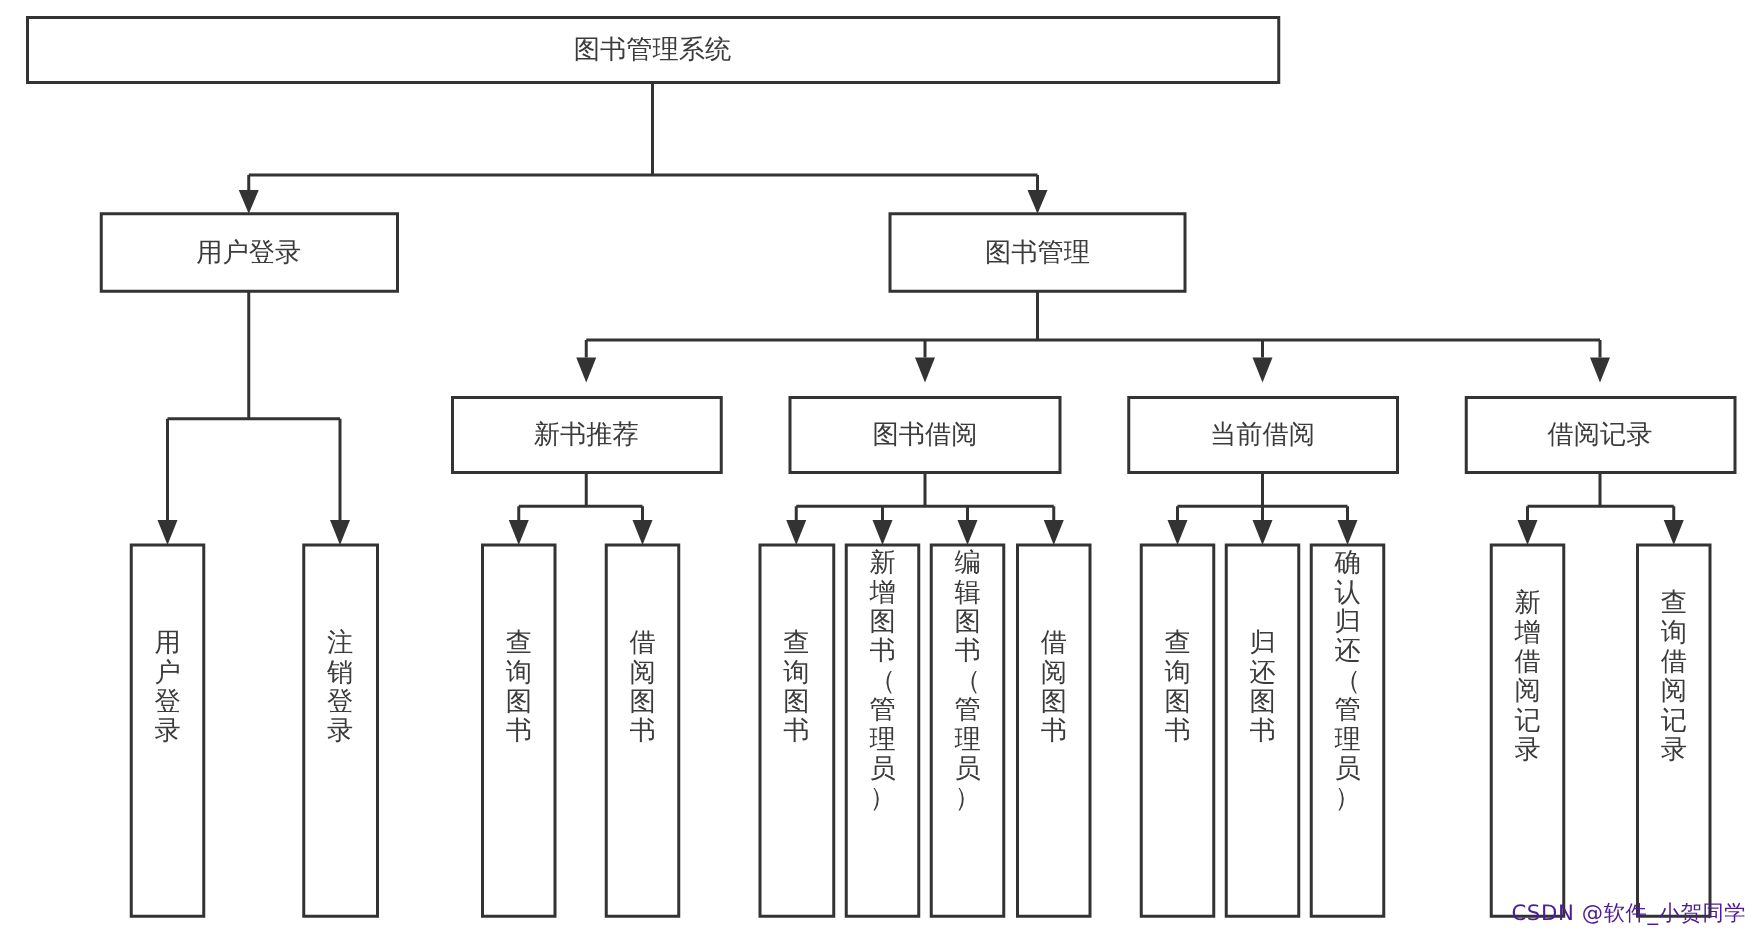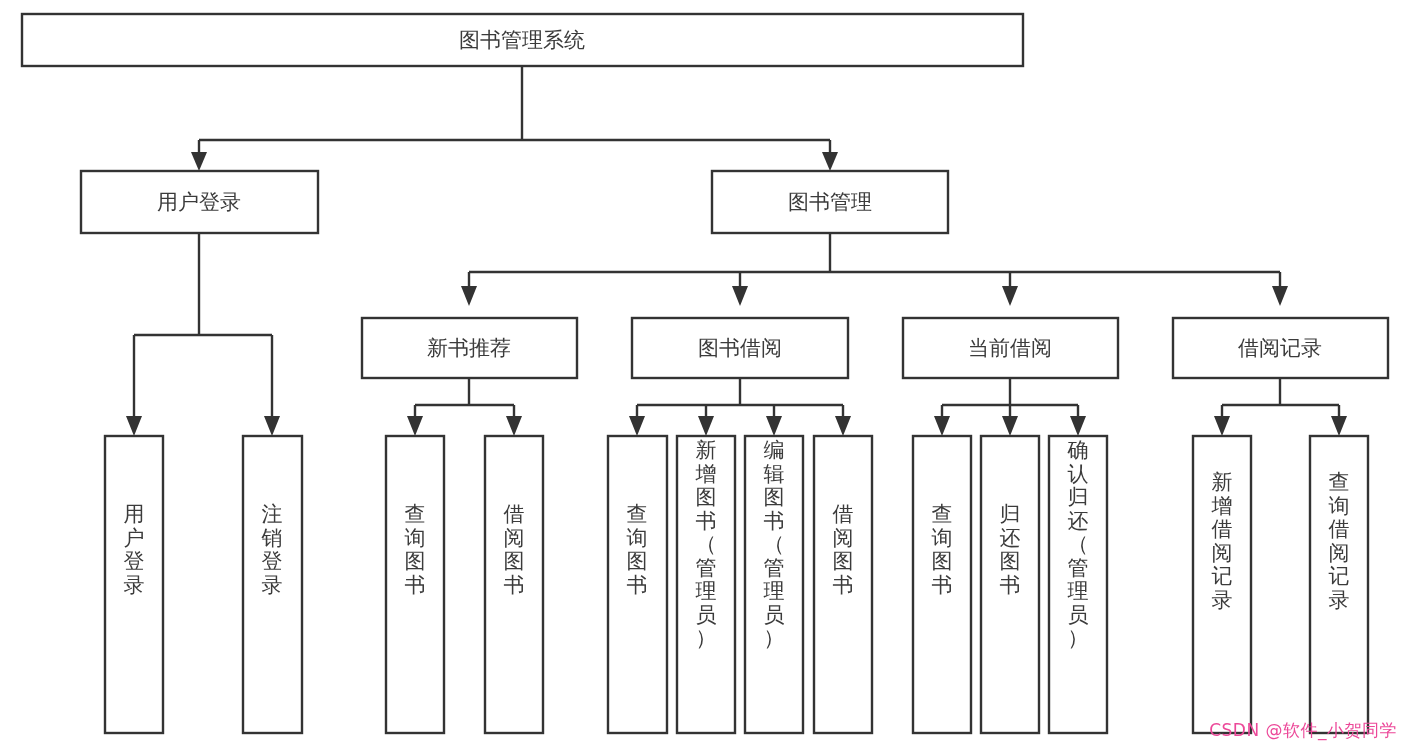--- a/index.html
+++ b/index.html
@@ -52,21 +52,21 @@
     font-family: "DejaVu Sans", "Liberation Sans", sans-serif;
     font-size: 21px;
     text-anchor: middle;
   }
   .watermark {
     position: absolute;
     right: 8px;
     bottom: 5px;
     font-family: "DejaVu Sans", "Liberation Sans", sans-serif;
     font-size: 17px;
-    color: #ec4899;
+    color: #4c1d95;
     letter-spacing: 0.5px;
     white-space: nowrap;
     pointer-events: none;
   }
 </style>
 </head>
 <body>
 
 <div id="diagram-root">
 

